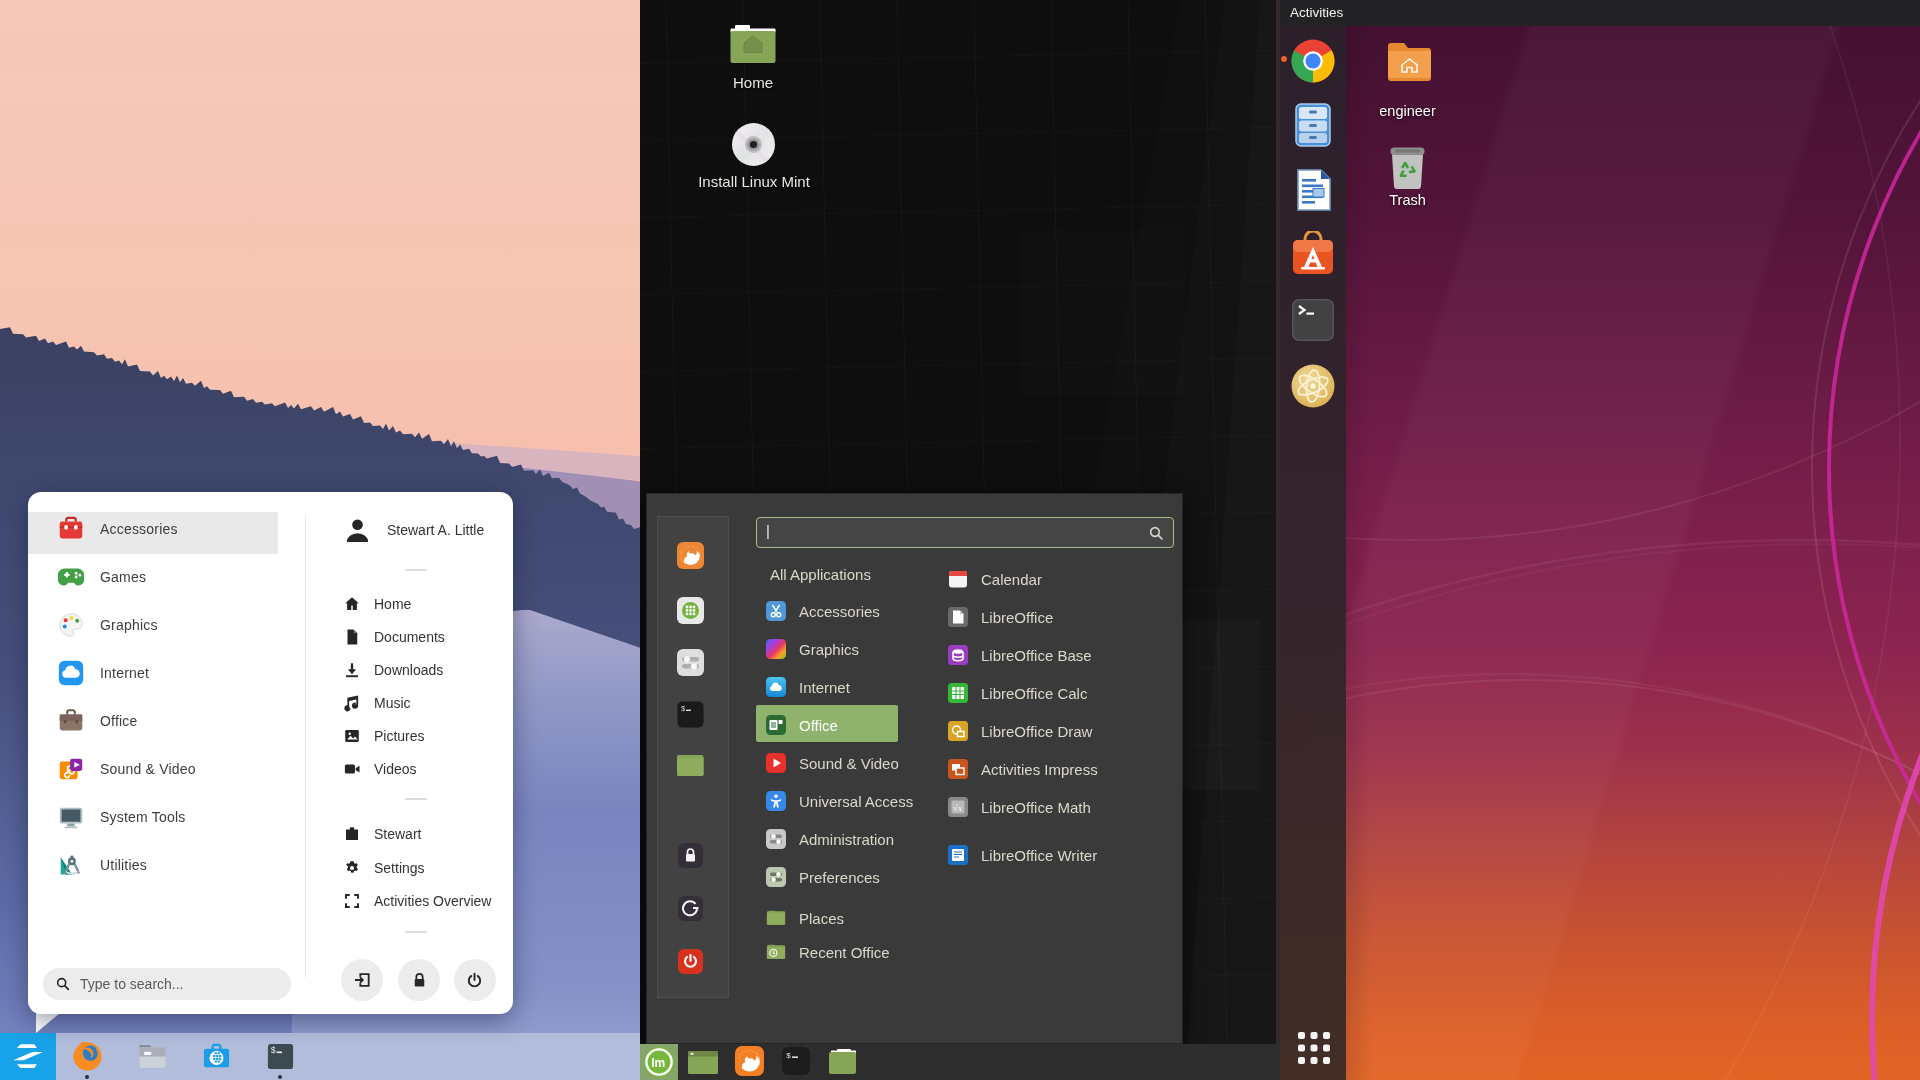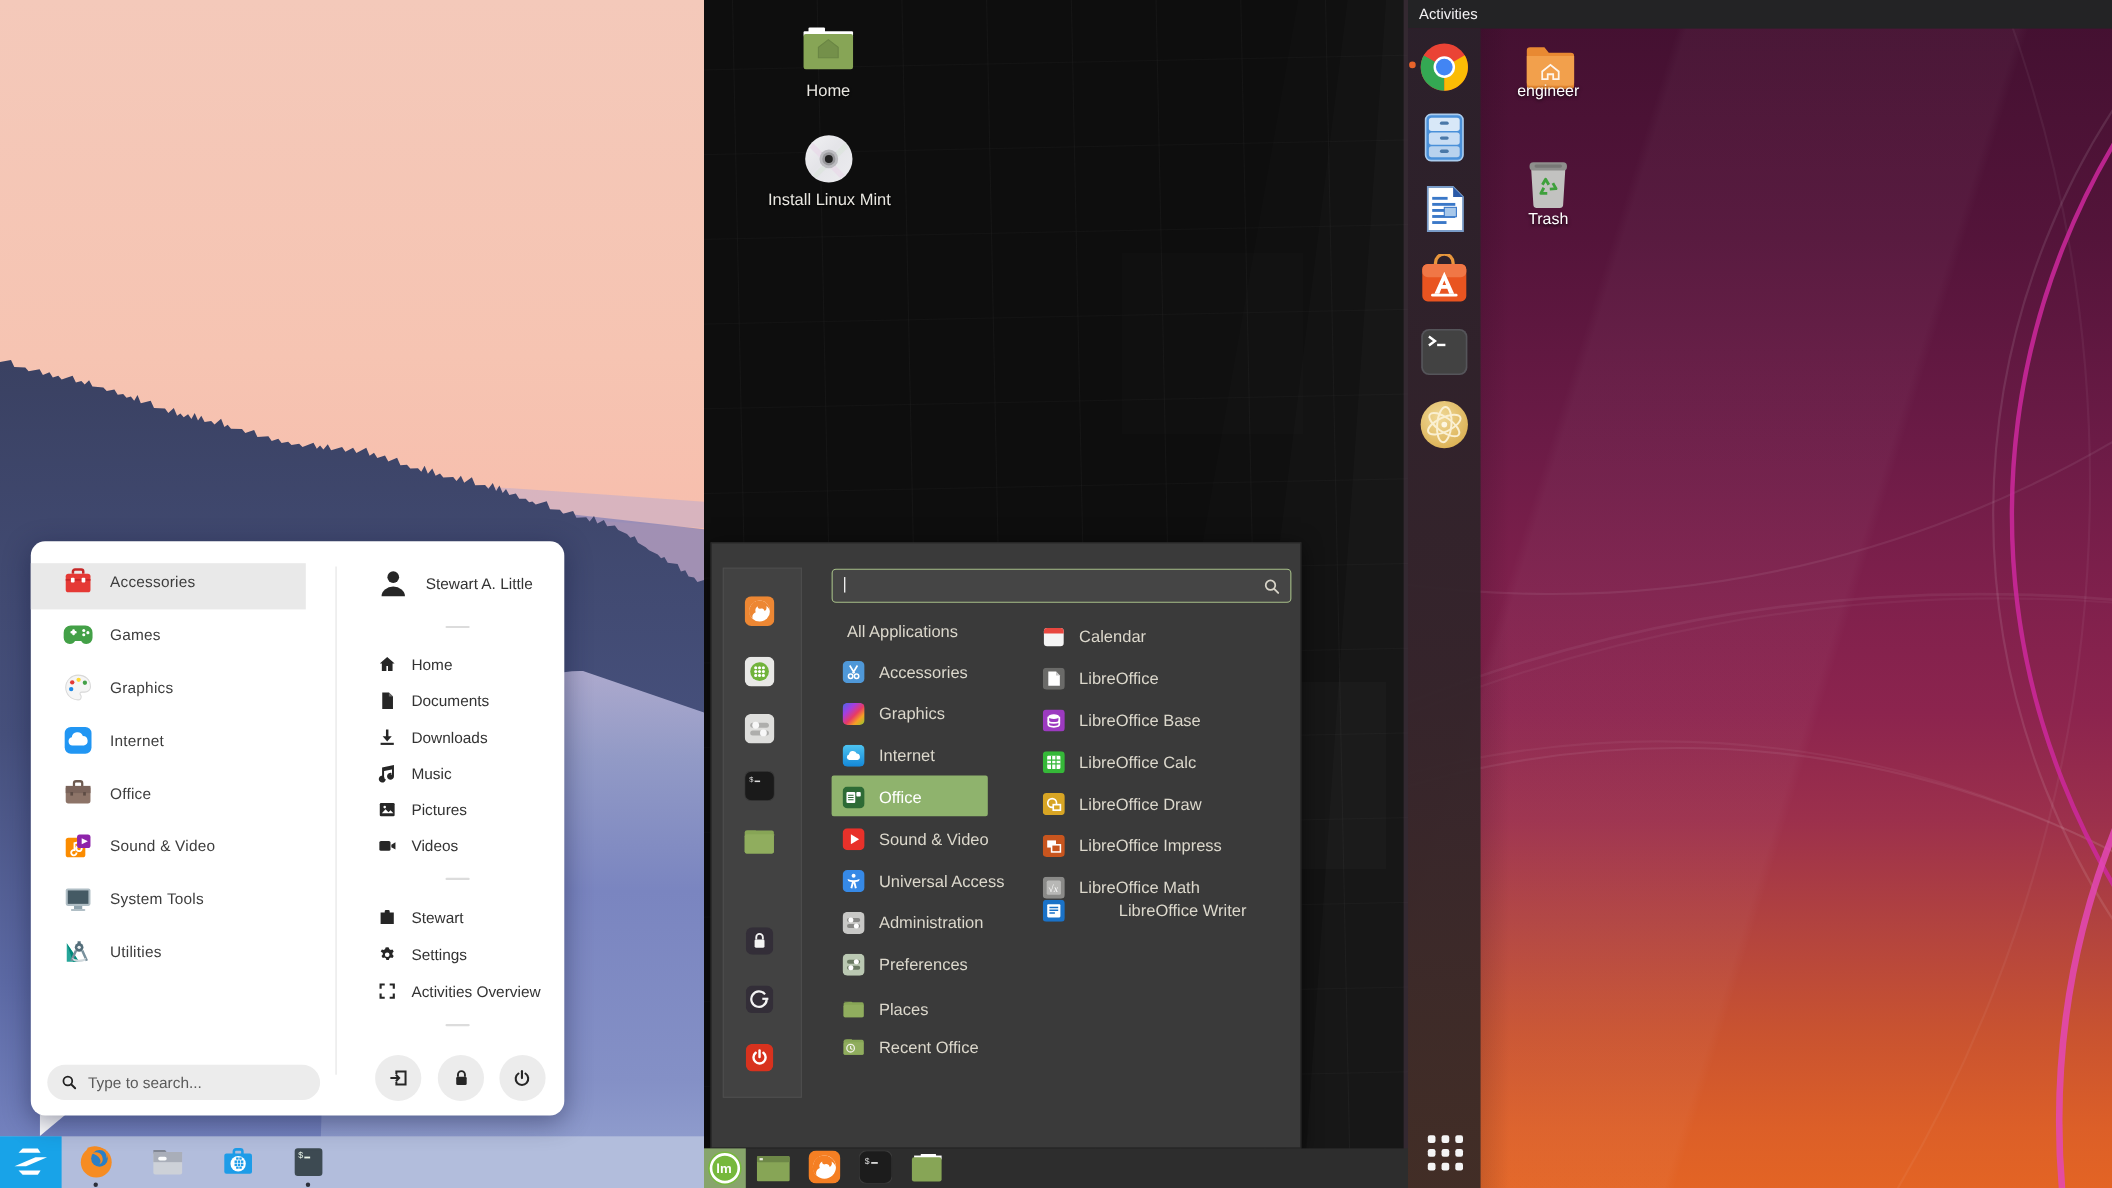--- a/index.html
+++ b/index.html
@@ -567,31 +567,31 @@
           <rect x="9.5" y="10.5" width="6.5" height="5" fill="#d8a524" stroke="#fff" stroke-width="1.5"></rect>
         </svg>
       <span>LibreOffice Draw</span>
     </div>
     <div class="mrow" style="left:301px;top:265px;">
       <svg class="mic" viewBox="0 0 20 20">
           <rect width="20" height="20" rx="3.5" fill="#c8551e"></rect>
           <rect x="4" y="5" width="8" height="6.5" fill="#fff"></rect>
           <rect x="8" y="9" width="8" height="6.5" fill="#c8551e" stroke="#fff" stroke-width="1.4"></rect>
         </svg>
-      <span>LibreOffice Impress</span>
+      <span>Activities Impress</span>
     </div>
     <div class="mrow" style="left:301px;top:303px;">
       <svg class="mic" viewBox="0 0 20 20">
           <rect width="20" height="20" rx="3.5" fill="#8a8a88"></rect>
           <rect x="3.5" y="3.5" width="13" height="13" rx="1.5" fill="#b8b8b6"></rect>
           <text x="5" y="14" font-size="9" fill="#fff" font-family="Liberation Serif,serif" font-style="italic">√x</text>
         </svg>
       <span>LibreOffice Math</span>
     </div>
-    <div class="mrow" style="left:301px;top:324px;gap:36px;">
+    <div class="mrow" style="left:301px;top:351px;">
       <svg class="mic" viewBox="0 0 20 20">
           <rect width="20" height="20" rx="3.5" fill="#1a72c8"></rect>
           <rect x="4" y="4" width="12" height="12" rx="1" fill="#fff"></rect>
           <g stroke="#1a72c8" stroke-width="1.2">
             <path d="M6 7 h8 M6 9.5 h8 M6 12 h5"></path>
           </g>
         </svg>
       <span>LibreOffice Writer</span>
     </div>
   </div>
@@ -702,21 +702,21 @@
       <ellipse cx="24" cy="24" rx="16" ry="6.5" transform="rotate(95 24 24)"></ellipse>
     </g>
     <circle cx="24" cy="24" r="2.6" fill="#fdf6e0"></circle>
   </svg>
 
   <svg class="abs" style="left:105px;top:38px" width="49" height="48" viewBox="0 0 49 48">
     <path d="M3 8 a3 3 0 0 1 3-3 h13 l4 5 h20 a3 3 0 0 1 3 3 v27 a3 3 0 0 1-3 3 H6 a3 3 0 0 1-3-3z" fill="#e88932"></path>
     <path d="M3 13 h43 v24 a3 3 0 0 1-3 3 H6 a3 3 0 0 1-3-3z" fill="#f2a04c"></path>
     <path d="M17 27 l7.5-6 7.5 6 v7 h-5 v-4.5 h-5 V34 h-5z" fill="none" stroke="#fff" stroke-width="1.6" opacity=".9"></path>
   </svg>
-  <div class="ulabel" style="left:80px;top:75px;width:95px;">engineer</div>
+  <div class="ulabel" style="left:80px;top:103px;width:95px;">engineer</div>
 
   <svg class="abs" style="left:110px;top:147px" width="35" height="43" viewBox="0 0 35 43">
     <path d="M2 7 h31 l-2 32.5 a3 3 0 0 1-3 2.5 H7 a3 3 0 0 1-3-2.5z" fill="#c2c2c0"></path>
     <rect x="0.5" y="0.5" width="34" height="7.5" rx="3.5" fill="#8e8e8c"></rect>
     <rect x="5" y="2.5" width="25" height="3" rx="1.5" fill="#777775"></rect>
     <g fill="none" stroke="#3fa03c" stroke-width="2.6" stroke-linejoin="round">
       <path d="M12.2 21 l2.9-5 2.9 5"></path>
       <path d="M21.7 19.5 l2.9 5 -5.7 0.4"></path>
       <path d="M16.6 28.8 l-5.8 0 2.7-5.1"></path>
     </g>

